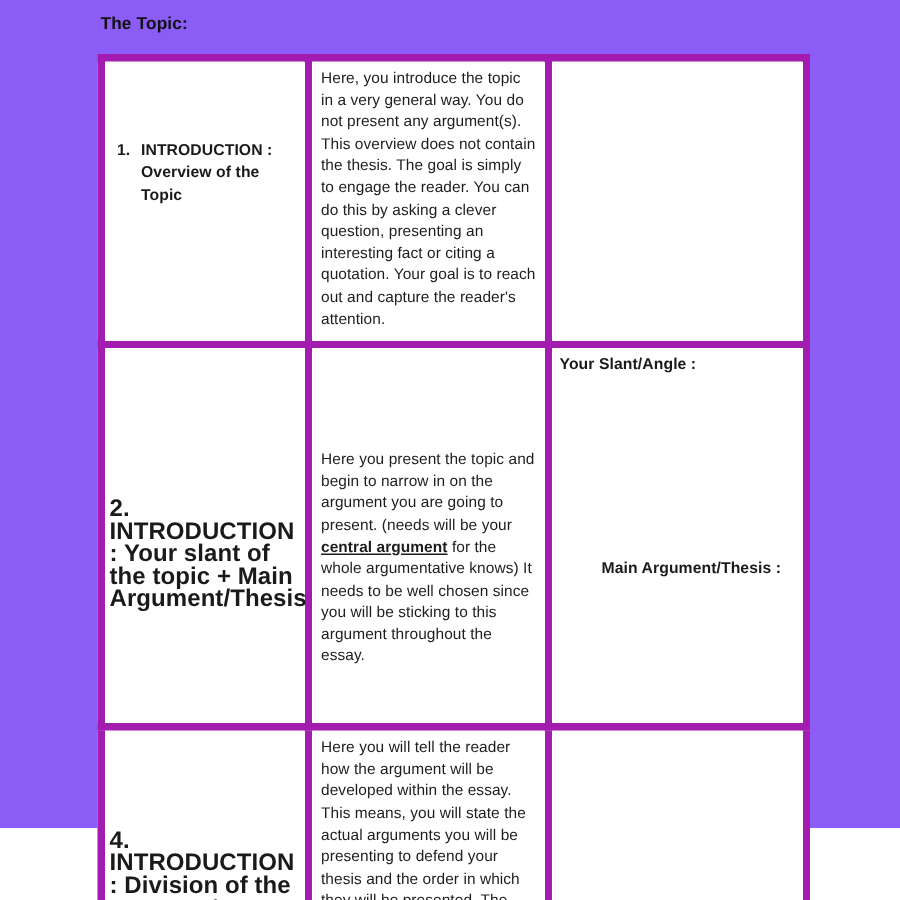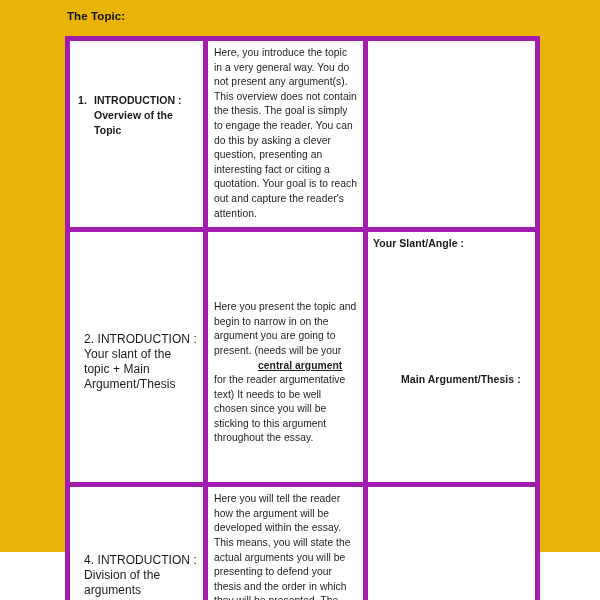--- a/index.html
+++ b/index.html
@@ -13,21 +13,21 @@
     overflow: hidden;
     font-family: "Liberation Sans", sans-serif;
     color: #1a1a1a;
     -webkit-font-smoothing: antialiased;
   }
 
   .page {
     position: relative;
     width: 600px;
     height: 552px;
-    background: #eab308;
+    background: #8b5cf6;
   }
 
   .doc-title {
     position: absolute;
     left: 67px;
     top: 9px;
     font-size: 11.5px;
     font-weight: bold;
     letter-spacing: .1px;
     color: #111111;
@@ -76,24 +76,24 @@
   }
   .label-numbered .num {
     position: absolute;
     left: -16px;
     top: 0;
     font-weight: bold;
   }
 
   .label-plain {
     position: absolute;
-    left: 14px;
+    left: 3px;
     right: 6px;
-    font-size: 12px;
-    font-weight: normal;
+    font-size: 16px;
+    font-weight: bold;
     line-height: 15px;
     letter-spacing: .05px;
   }
   .label-r2 { top: 100px; }
   .label-r3 { top: 66px; }
 
   
   .body-cell { position: relative; }
   .body-text {
     font-size: 10.3px;
@@ -109,21 +109,20 @@
   }
   .body-r3 {
     position: absolute;
     left: 6px;
     right: 6px;
     top: 5px;
   }
   .emph {
     font-weight: bold;
     text-decoration: underline;
-    margin-left: 44px;
   }
 
   
   .notes-cell { position: relative; }
   .note-heading {
     position: absolute;
     left: 5px;
     right: 5px;
     font-size: 10.5px;
     font-weight: bold;
@@ -160,21 +159,21 @@
           <div class="body-text">Here, you introduce the topic in a very general way. You do not present any argument(s). This overview does not contain the thesis.  The goal is simply to engage the reader. You can do this by asking a clever question, presenting an interesting fact or citing a quotation. Your goal is to reach out and capture the reader's attention.</div>
         </td>
         <td class="notes-cell empty-cell"></td>
       </tr>
 
       <tr class="row-2">
         <td class="label-cell">
           <div class="label-plain label-r2">2. INTRODUCTION : Your slant of the topic + Main Argument/Thesis</div>
         </td>
         <td class="body-cell">
-          <div class="body-text body-r2"><span>Here you present the topic and begin to narrow in on the argument you are going to present.  (needs will be your </span><span class="emph">central argument</span><span> for the reader argumentative text) It needs to be well chosen since you will be sticking to this argument throughout the essay.</span></div>
+          <div class="body-text body-r2"><span>Here you present the topic and begin to narrow in on the argument you are going to present.  (needs will be your </span><span class="emph">central argument</span><span> for the whole argumentative knows) It needs to be well chosen since you will be sticking to this argument throughout the essay.</span></div>
         </td>
         <td class="notes-cell">
           <div class="note-heading note-slant">Your Slant/Angle :</div>
           <div class="note-heading note-thesis">Main Argument/Thesis :</div>
         </td>
       </tr>
 
       <tr class="row-3">
         <td class="label-cell">
           <div class="label-plain label-r3">4. INTRODUCTION : Division of the arguments</div>

